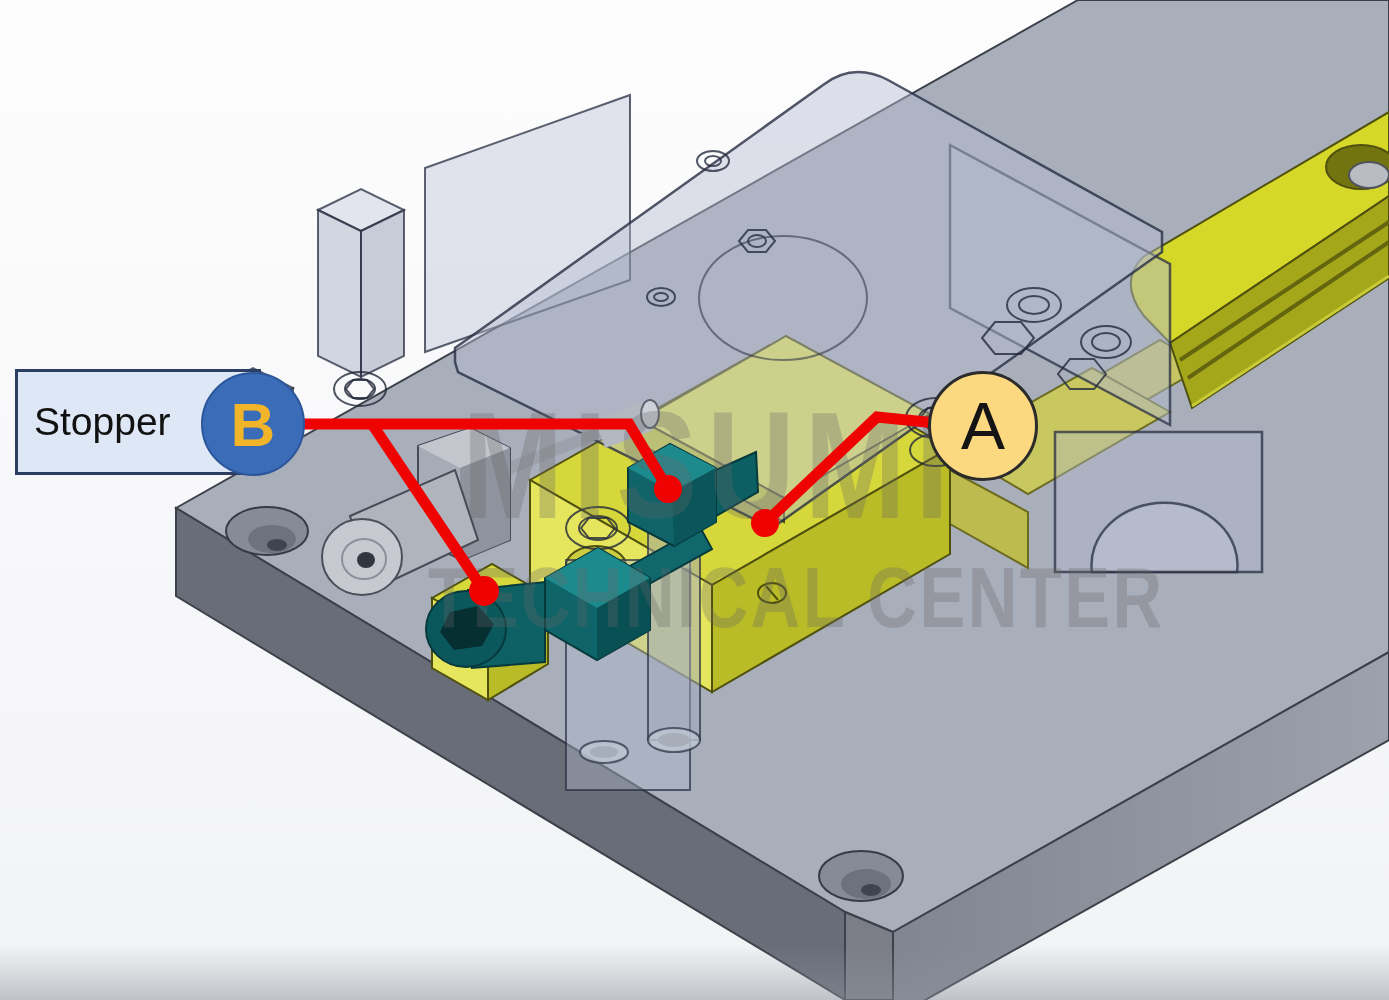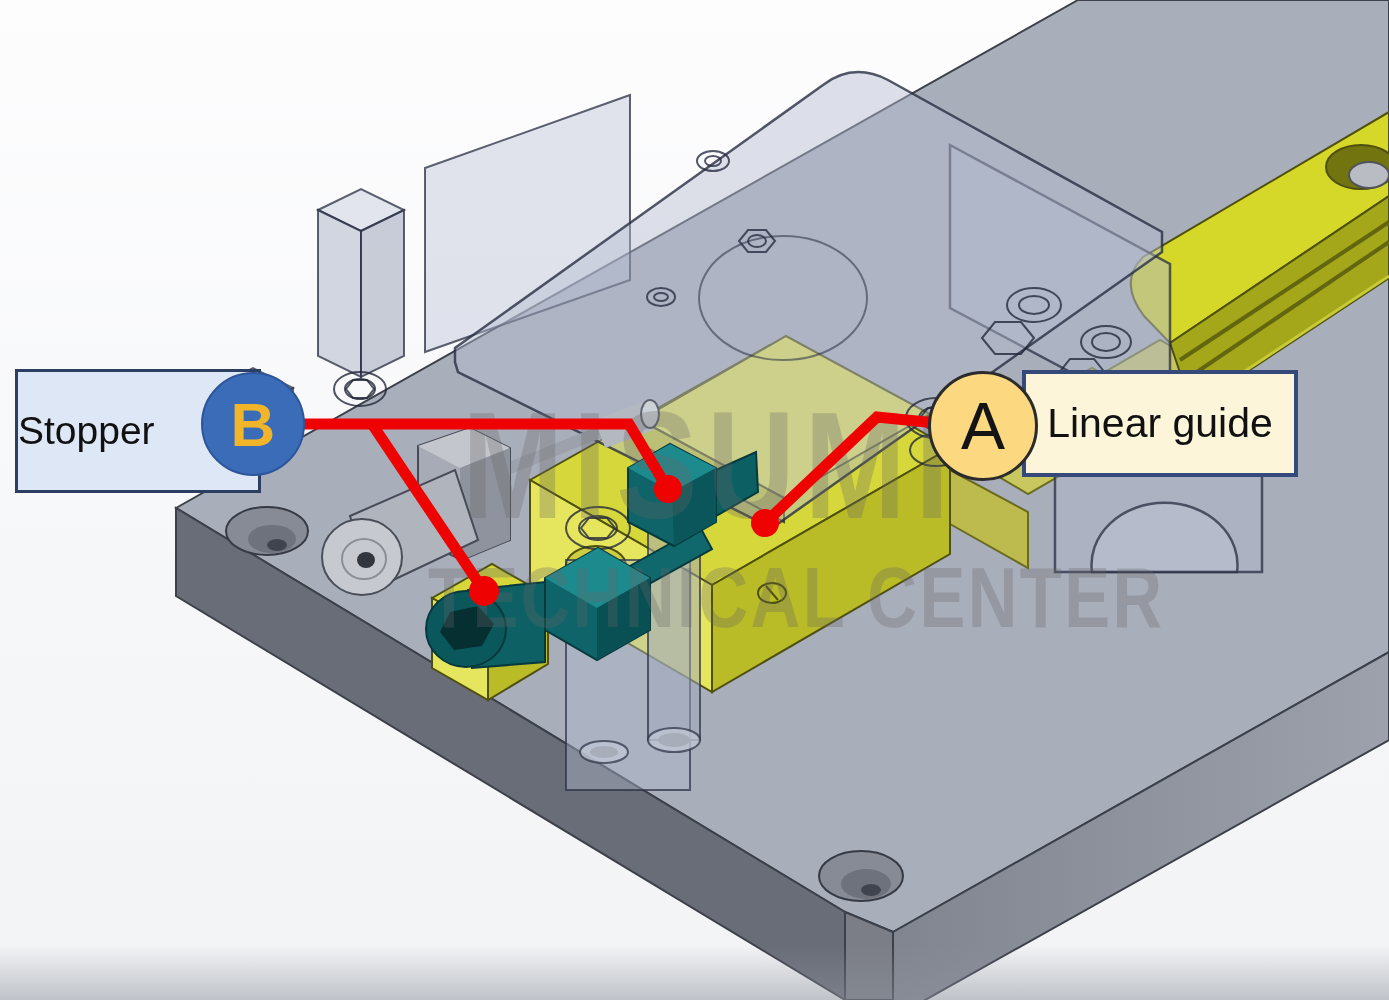--- a/index.html
+++ b/index.html
@@ -9,22 +9,22 @@
   }
   .stage svg{position:absolute;left:0;top:0;}
   #scene{z-index:1;}
   #annot{z-index:3;pointer-events:none;}
   .wm{position:absolute;z-index:2;white-space:nowrap;font-weight:bold;
       color:rgba(103,103,103,.30);transform-origin:left top;pointer-events:none;}
   .wm1{left:462px;top:378px;font-size:152px;letter-spacing:12px;transform:scaleX(.80);}
   .wm2{left:428px;top:548px;font-size:86px;letter-spacing:3px;transform:scaleX(.80);}
   .callout-box{position:absolute;z-index:4;display:flex;align-items:center;
       color:#111;box-sizing:border-box;}
-  .stopper-box{left:15px;top:369px;width:246px;height:124px;background:#dde7f5;
-      border:3px solid #2c3f63;font-size:39px;}
+  .stopper-box{left:15px;top:369px;width:246px;height:106px;background:#dde7f5;
+      border:3px solid #2c3f63;padding-left:16px;font-size:39px;}
   .linear-box{left:1022px;top:370px;width:276px;height:107px;background:#fcf5d9;
       border:4px solid #35497a;justify-content:center;font-size:41px;}
   .badge{position:absolute;z-index:5;border-radius:50%;display:flex;
       align-items:center;justify-content:center;box-sizing:border-box;}
   .badge-b{left:201px;top:372px;width:104px;height:104px;background:#3b6cb8;
       border:2px solid #2d569a;color:#f2b52a;font-size:62px;font-weight:bold;}
   .badge-a{left:928px;top:371px;width:110px;height:110px;background:#fcd880;
       border:3px solid #2b2b2b;color:#141414;font-size:66px;font-weight:normal;}
 </style>
 </head>
@@ -204,20 +204,17 @@
     <circle cx="484" cy="591" r="15" fill="#ee0202"></circle>
     <circle cx="765" cy="523" r="14" fill="#ee0202"></circle>
   </svg>
 
   <div class="callout-box stopper-box">
     <span>Stopper</span>
   </div>
   <div class="badge badge-b">
     <span>B</span>
   </div>
-  <div class="callout-box linear-box">
-    <span>Linear guide</span>
-  </div>
   <div class="badge badge-a">
     <span>A</span>
   </div>
 
 </div>
 
 </body></html>

